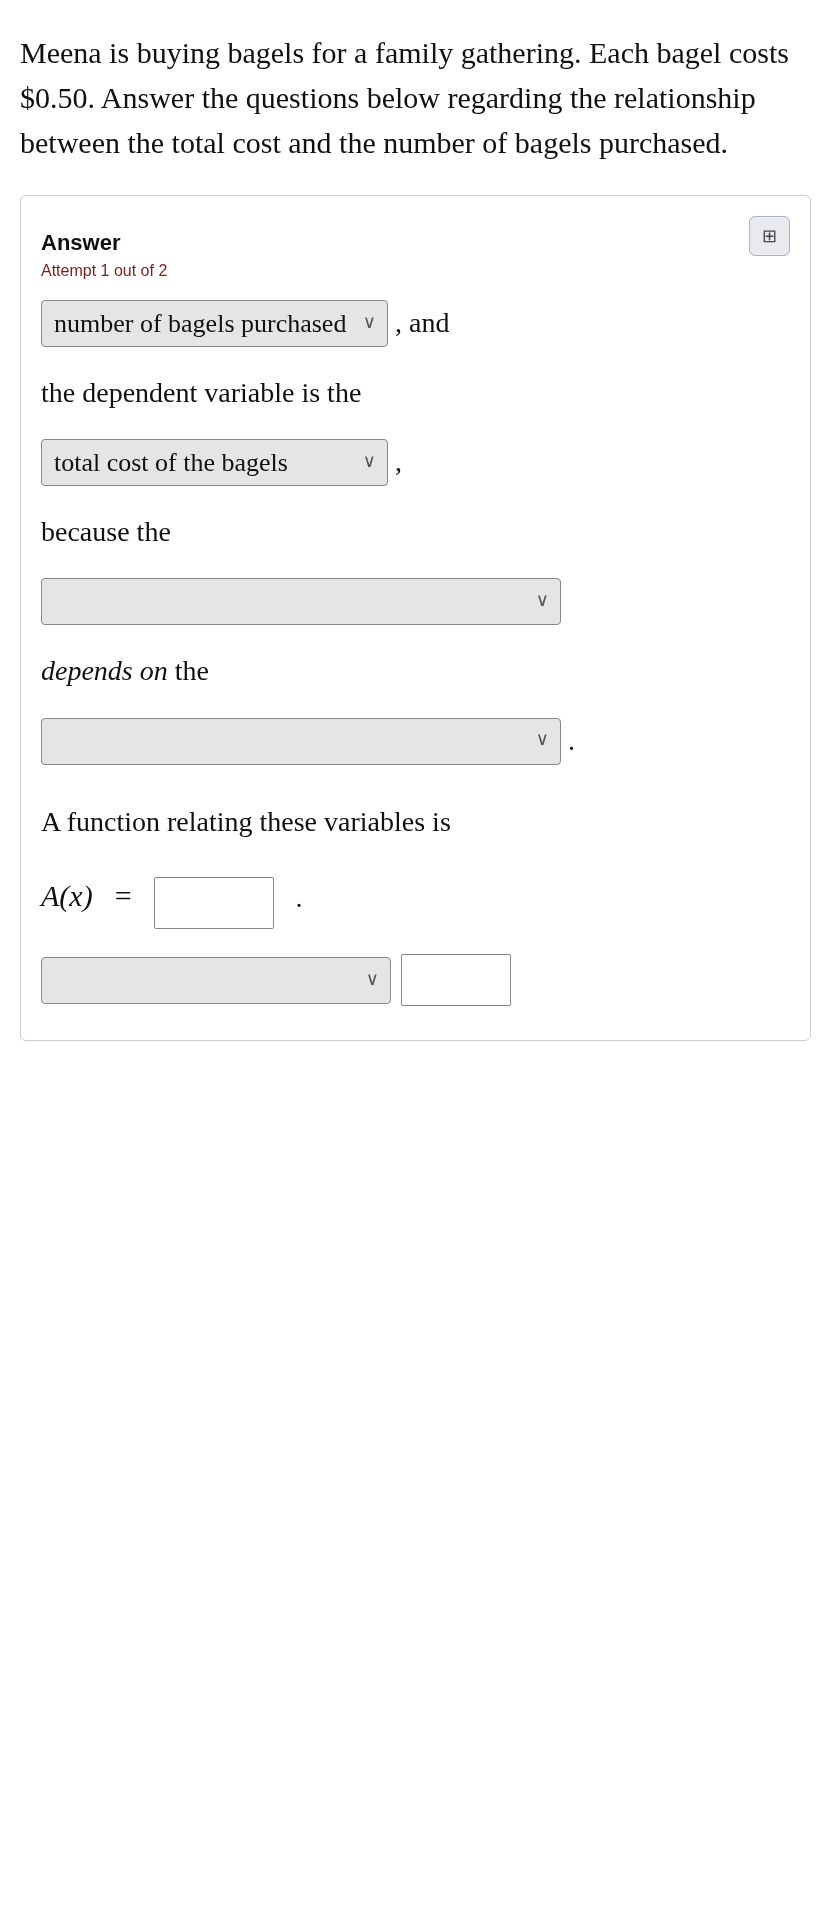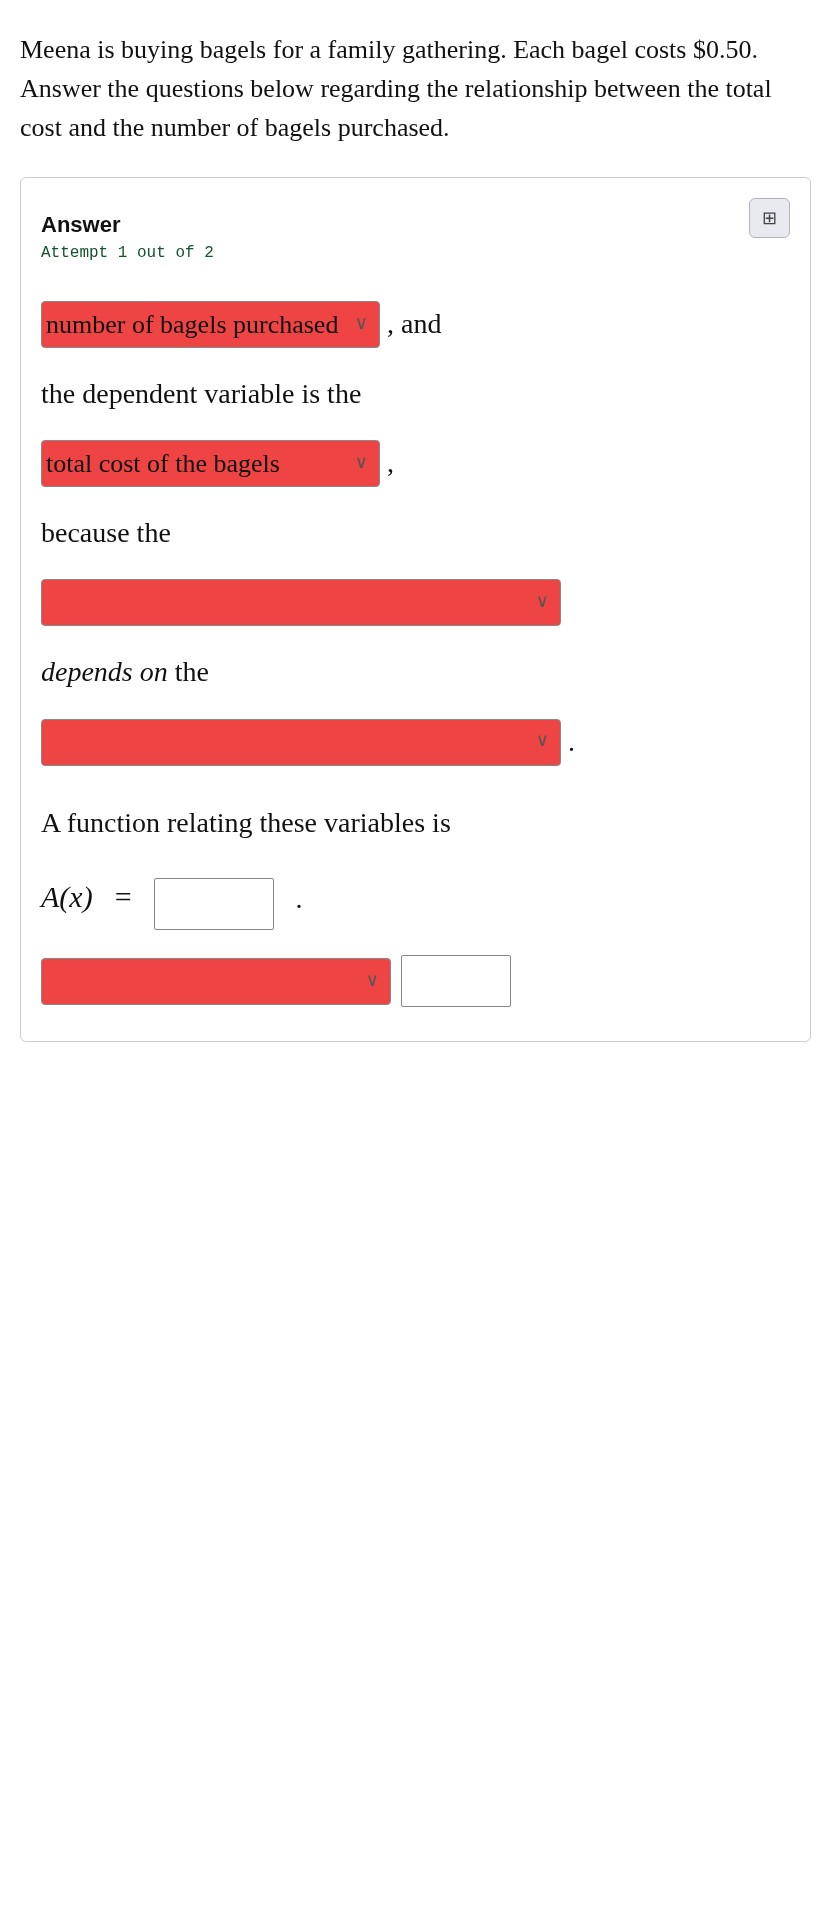--- a/index.html
+++ b/index.html
@@ -12,21 +12,21 @@
       background: #ffffff;
       font-family: Georgia, 'Times New Roman', serif;
       font-size: 28px;
       color: #111111;
       width: 831px;
       min-height: 1913px;
       padding: 30px 20px 40px 20px;
     }
 
     .problem-text {
-      font-size: 26px;
+      font-size: 30px;
       line-height: 1.5;
       margin-bottom: 30px;
     }
 
     .answer-box {
       border: 1.5px solid #cccccc;
       border-radius: 6px;
       padding: 20px 20px 30px 20px;
       margin-bottom: 20px;
     }
@@ -55,24 +55,24 @@
       align-items: center;
       justify-content: center;
     }
 
     .keyboard-icon {
       font-size: 18px;
       color: #444;
     }
 
     .attempt-text {
-      font-family: Liberation Mono, monospace;
+      font-family: Liberation Sans, sans-serif;
       font-size: 16px;
-      color: #14532d;
-      margin-bottom: 31px;
+      color: #7f1d1d;
+      margin-bottom: 12px;
     }
 
     .sentence-block {
       font-size: 28px;
       line-height: 2.2;
     }
 
     .italic-text {
       font-style: italic;
     }
@@ -82,24 +82,24 @@
     }
 
     .dropdown-select {
       display: inline-block;
       position: relative;
     }
 
     .dropdown-select select {
       appearance: none;
       -webkit-appearance: none;
-      background: #ef4444;
+      background: #e5e5e5;
       border: 1.5px solid #888888;
       border-radius: 4px;
-      padding: 8px 40px 8px 4px;
+      padding: 8px 40px 8px 12px;
       font-size: 26px;
       font-family: Georgia, 'Times New Roman', serif;
       color: #111;
       cursor: pointer;
       min-width: 300px;
     }
 
     .dropdown-select::after {
       content: '∨';
       position: absolute;

